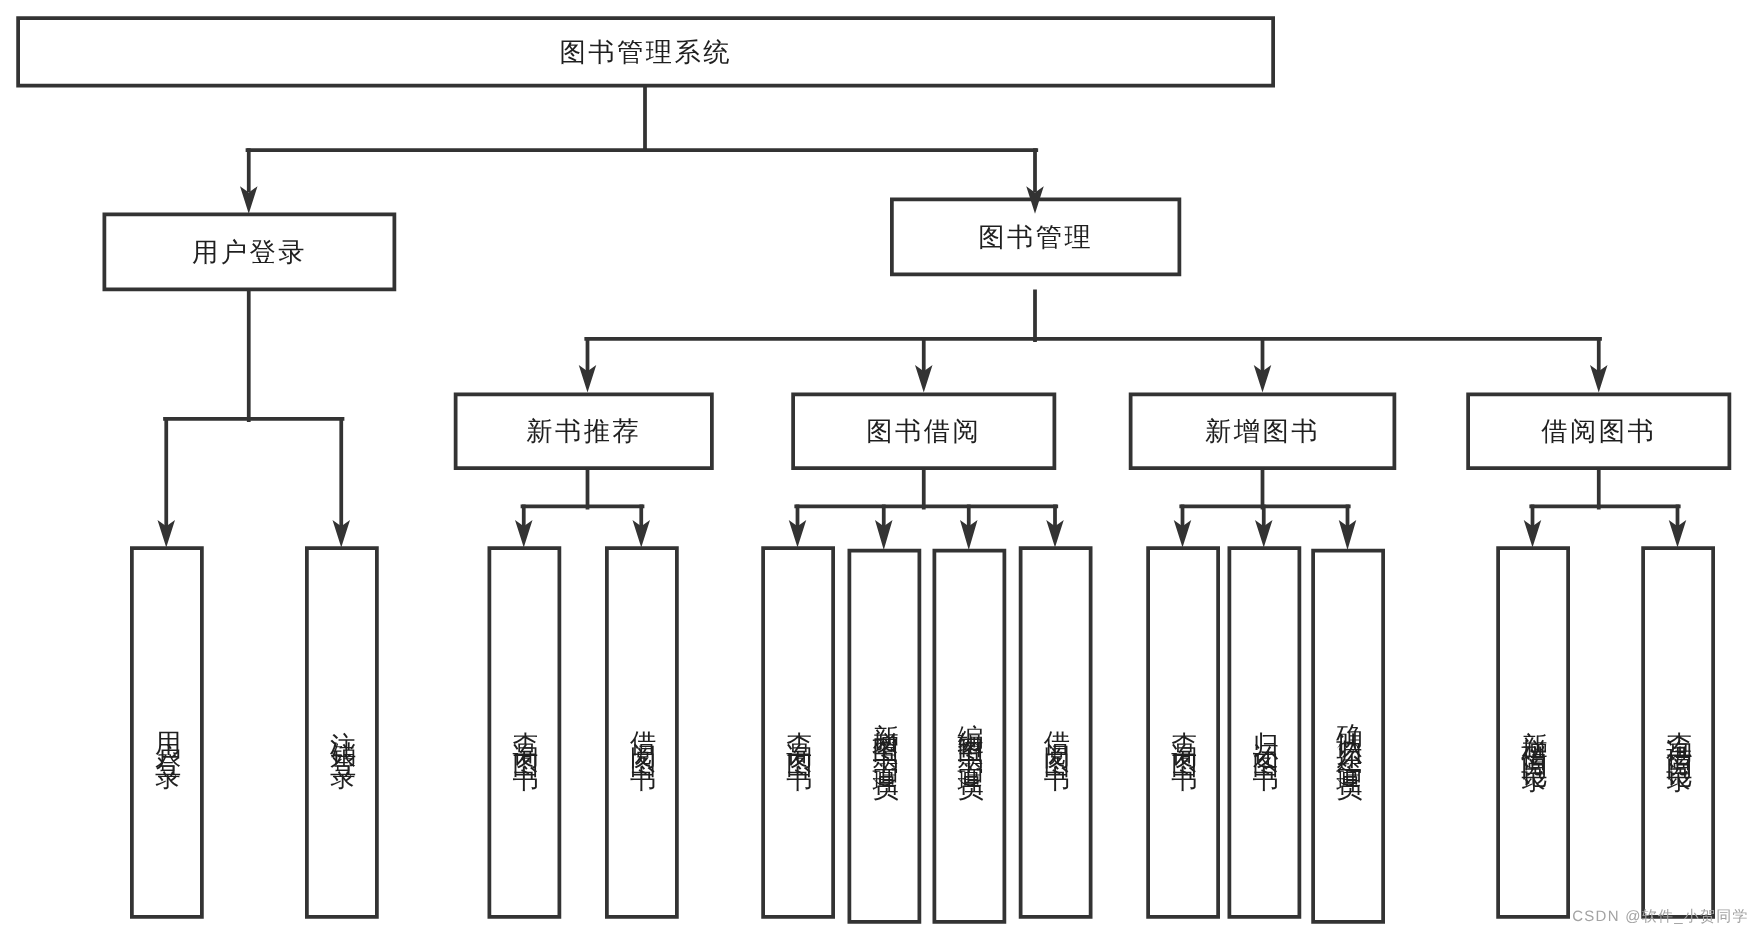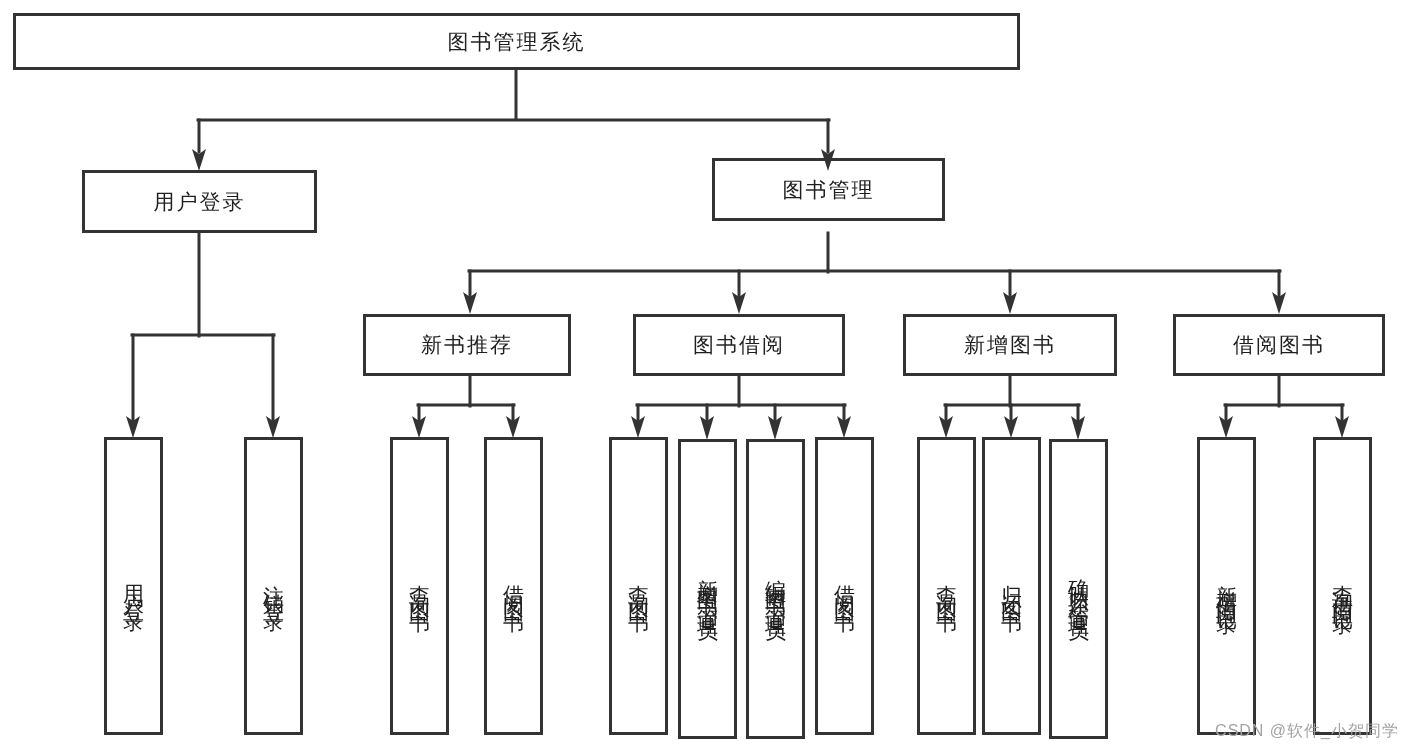--- a/index.html
+++ b/index.html
@@ -38,21 +38,21 @@
   #connector-layer{
     position:absolute;
     left:0;top:0;
     z-index:2;
     pointer-events:none;
   }
   #watermark{
     position:absolute;
     right:6px;
     bottom:5px;
-    font-size:16px;
+    font-size:12px;
     letter-spacing:1px;
     color:#a3a3a3;
     z-index:3;
     white-space:nowrap;
   }
 </style>
 </head>
 <body>
 
 <div id="stage">

